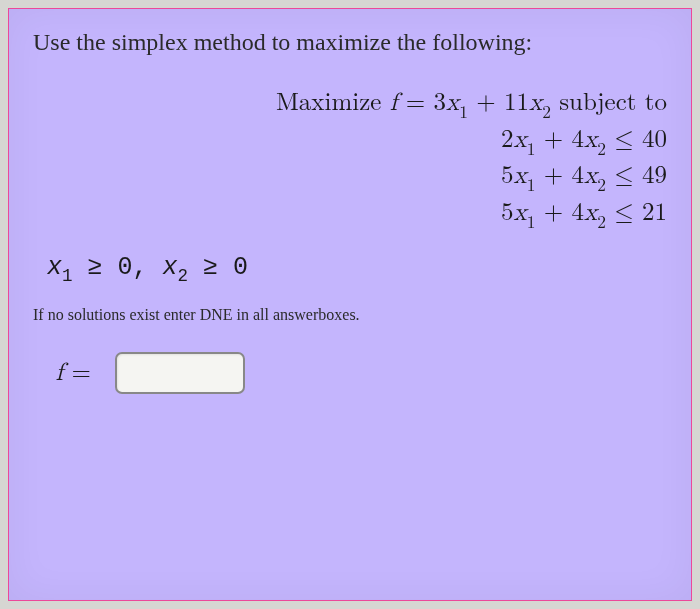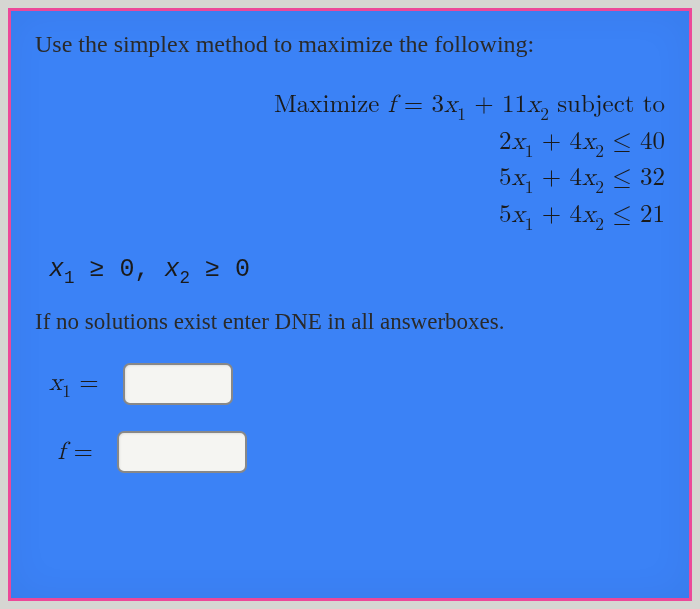--- a/index.html
+++ b/index.html
@@ -14,22 +14,22 @@
       font-family: Georgia, 'Times New Roman', serif;
       position: relative;
       overflow: hidden;
     }
     .paper {
       position: absolute;
       top: 8px;
       left: 8px;
       right: 8px;
       bottom: 8px;
-      background: #3b82f6;
-      border: 3px solid #ec4899;
+      background: #c4b5fd;
+      border: 1px solid #ec4899;
       padding: 18px 24px;
       box-shadow: inset 0 0 40px rgba(0,0,0,0.05);
     }
     .instruction {
       font-size: 24px;
       color: #2a2a2a;
       margin-bottom: 28px;
       line-height: 1.3;
     }
     .math-block {
@@ -55,21 +55,21 @@
     .nonneg {
       margin-top: 12px;
       margin-left: 14px;
       font-family: Liberation Mono, monospace;
       font-size: 25px;
       color: #1a1a1a;
       line-height: 1.35;
       margin-bottom: 18px;
     }
     .note {
-      font-size: 23px;
+      font-size: 16px;
       color: #2a2a2a;
       margin-bottom: 26px;
       line-height: 1.3;
     }
     .answer-row {
       display: flex;
       align-items: center;
       margin-bottom: 26px;
       padding-left: 14px;
     }
@@ -111,37 +111,33 @@
   <div class="instruction">Use the simplex method to maximize the following:</div>
 
   <div class="math-block">
     <span class="math-line">
       <span>Maximize </span><span class="math-italic">f</span><span> = </span><span>3</span><span class="math-italic">x</span><span class="sub">1</span><span> + 11</span><span class="math-italic">x</span><span class="sub">2</span><span> subject to</span>
     </span>
     <span class="math-line">
       <span>2</span><span class="math-italic">x</span><span class="sub">1</span><span> + 4</span><span class="math-italic">x</span><span class="sub">2</span><span> ≤ 40</span>
     </span>
     <span class="math-line">
-      <span>5</span><span class="math-italic">x</span><span class="sub">1</span><span> + 4</span><span class="math-italic">x</span><span class="sub">2</span><span> ≤ 32</span>
+      <span>5</span><span class="math-italic">x</span><span class="sub">1</span><span> + 4</span><span class="math-italic">x</span><span class="sub">2</span><span> ≤ 49</span>
     </span>
     <span class="math-line">
       <span>5</span><span class="math-italic">x</span><span class="sub">1</span><span> + 4</span><span class="math-italic">x</span><span class="sub">2</span><span> ≤ 21</span>
     </span>
   </div>
 
   <div class="nonneg">
     <span class="math-italic">x</span><span class="sub">1</span><span> ≥ 0, </span><span class="math-italic">x</span><span class="sub">2</span><span> ≥ 0</span>
   </div>
 
   <div class="note">If no solutions exist enter DNE in all answerboxes.</div>
 
-  <div class="answer-row">
-    <span class="answer-label"><span>x</span><span class="sub" style="font-style:normal">1</span> <span class="answer-eq">=</span></span>
-    <input class="answer-input" type="text" style="">
-  </div>
 
 
   <div class="answer-row">
     <span class="answer-label"><span>f</span> <span class="answer-eq">=</span></span>
     <input class="answer-input wide" type="text" style="">
   </div>
 
 </div>
 
 </body></html>

